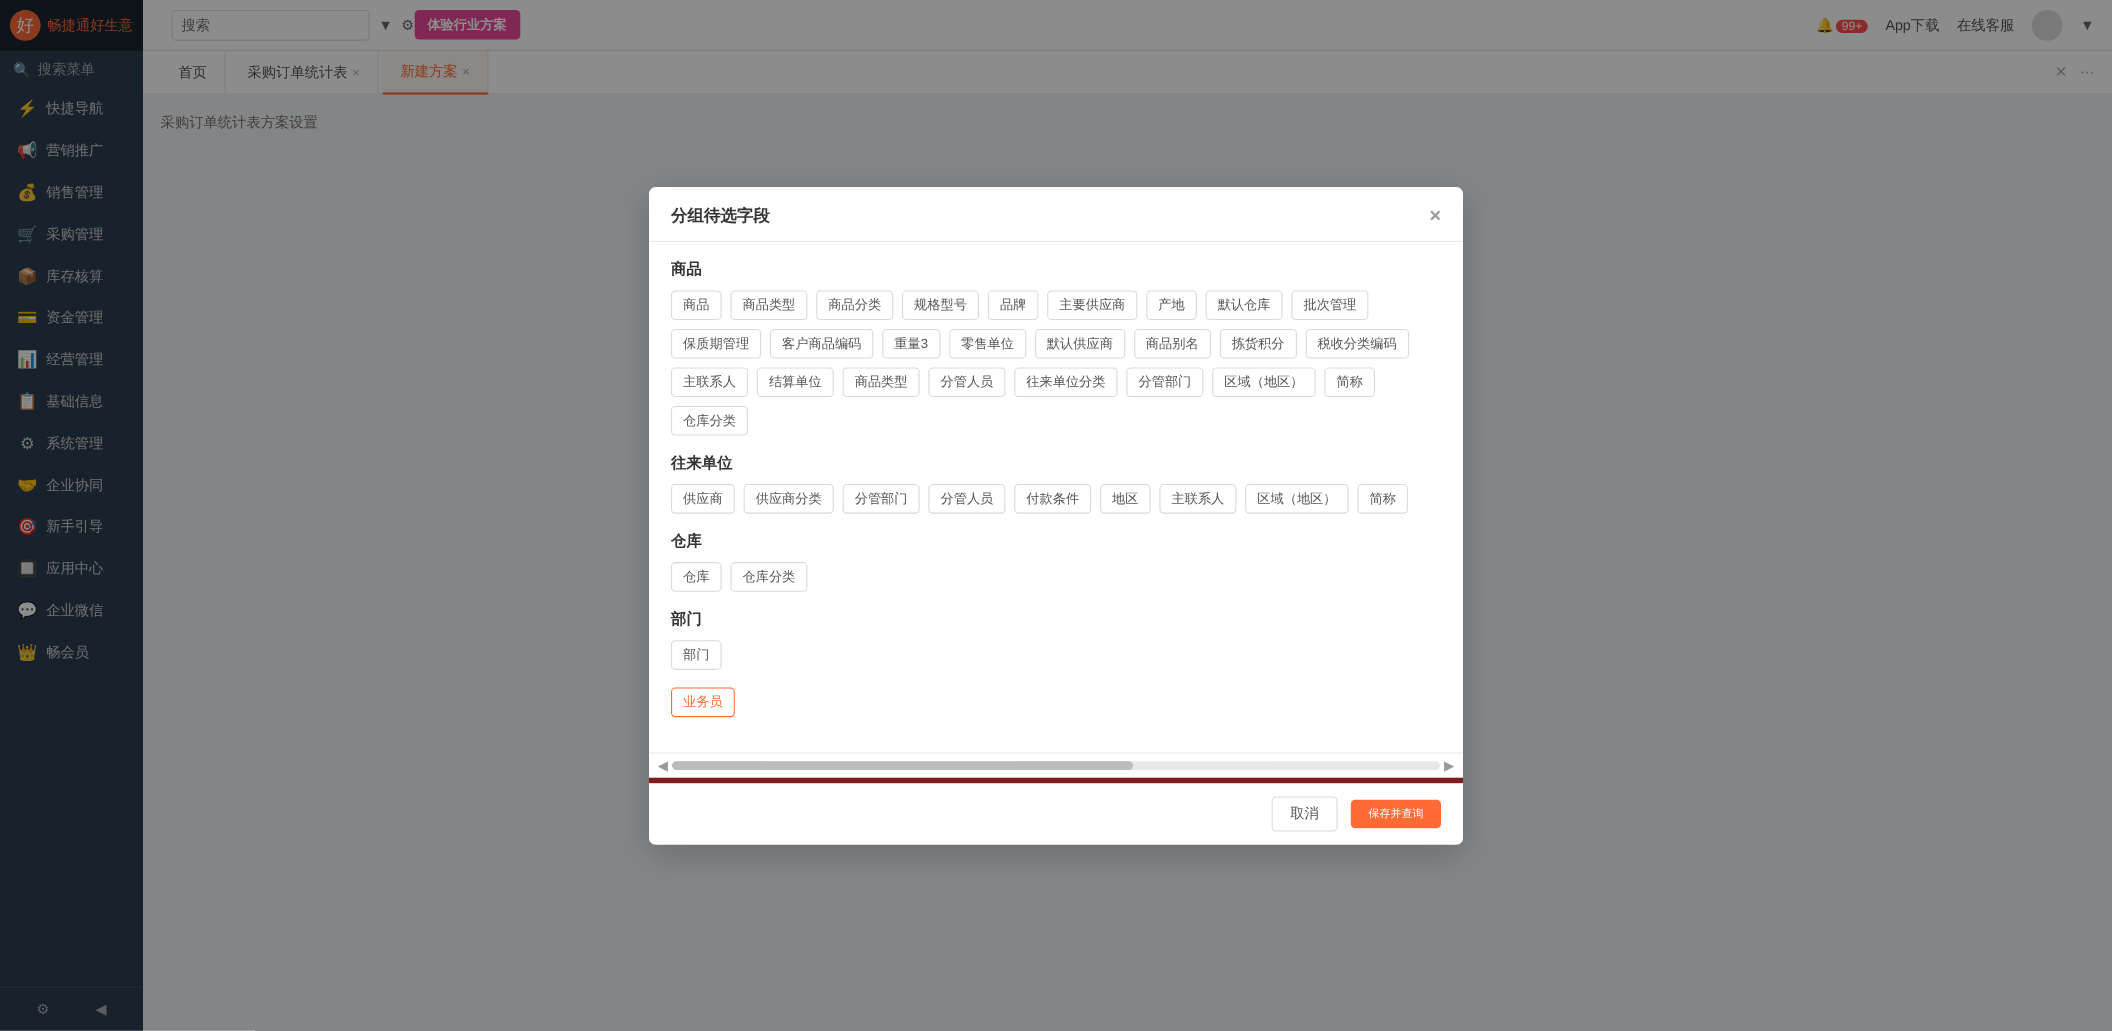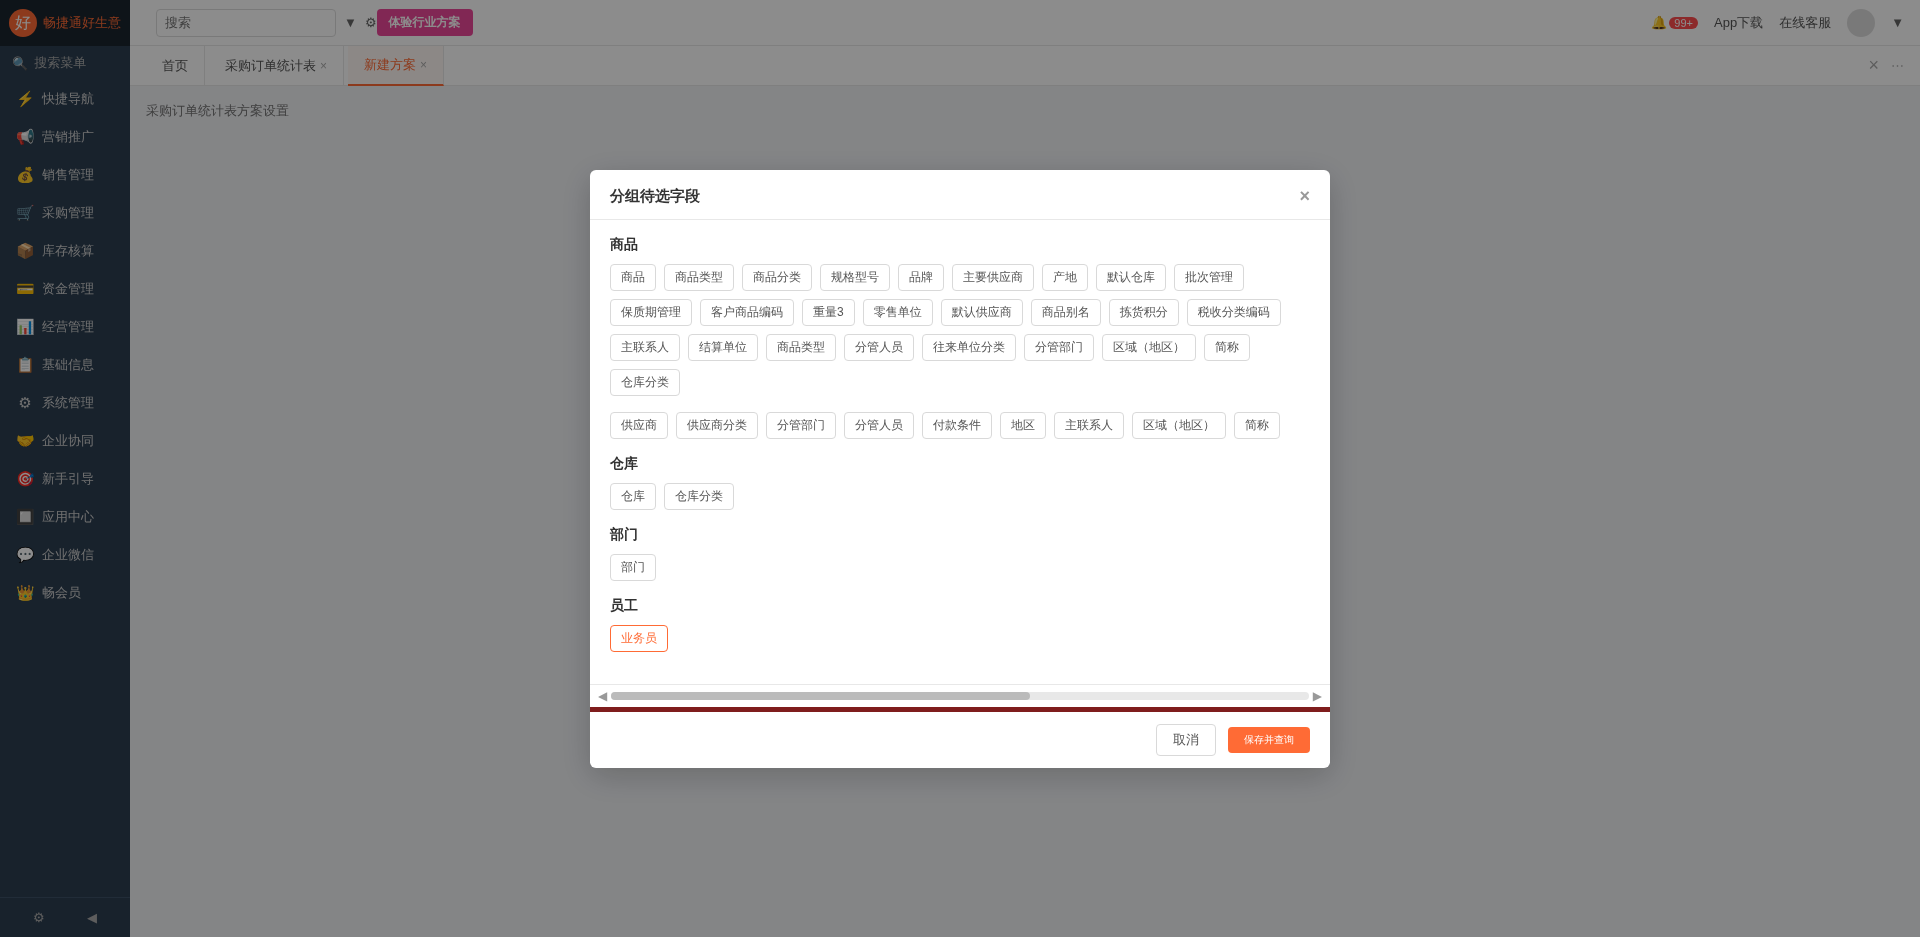--- a/index.html
+++ b/index.html
@@ -284,20 +284,21 @@
       <span class="field-tag">结算单位</span>
       <span class="field-tag">商品类型</span>
       <span class="field-tag">分管人员</span>
       <span class="field-tag">往来单位分类</span>
       <span class="field-tag">分管部门</span>
       <span class="field-tag">区域（地区）</span>
       <span class="field-tag">简称</span>
       <span class="field-tag">仓库分类</span>
     </div>
 
+    <div class="section-title">往来单位</div>
     <div class="field-group">
       <span class="field-tag">供应商</span>
       <span class="field-tag">供应商分类</span>
       <span class="field-tag">分管部门</span>
       <span class="field-tag">分管人员</span>
       <span class="field-tag">付款条件</span>
       <span class="field-tag">地区</span>
       <span class="field-tag">主联系人</span>
       <span class="field-tag">区域（地区）</span>
       <span class="field-tag">简称</span>
@@ -307,21 +308,20 @@
     <div class="field-group">
       <span class="field-tag">仓库</span>
       <span class="field-tag">仓库分类</span>
     </div>
 
     <div class="section-title">部门</div>
     <div class="field-group">
       <span class="field-tag">部门</span>
     </div>
 
-    <div class="section-title">员工</div>
     <div class="field-group">
       <span class="field-tag orange">业务员</span>
     </div>
 
   </div>
 
   <div class="dialog-hscroll">
     <span class="hscroll-arrow">◀</span>
     <div class="hscroll-bar">
       <div class="hscroll-thumb"></div>

